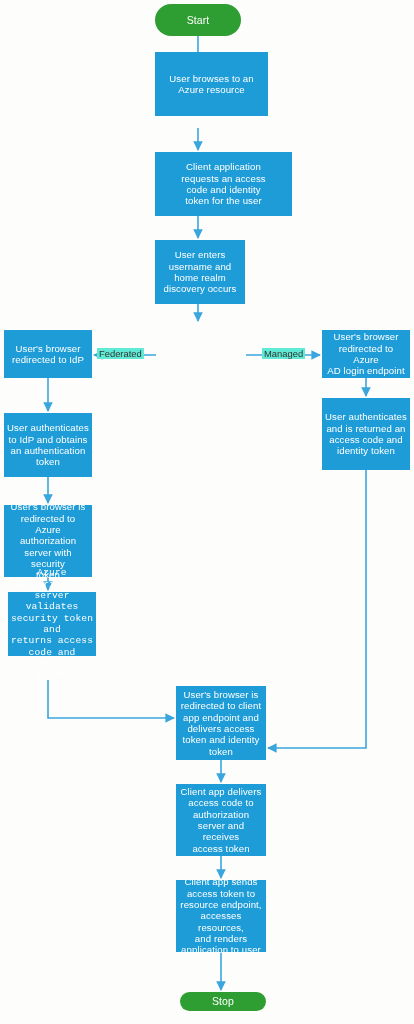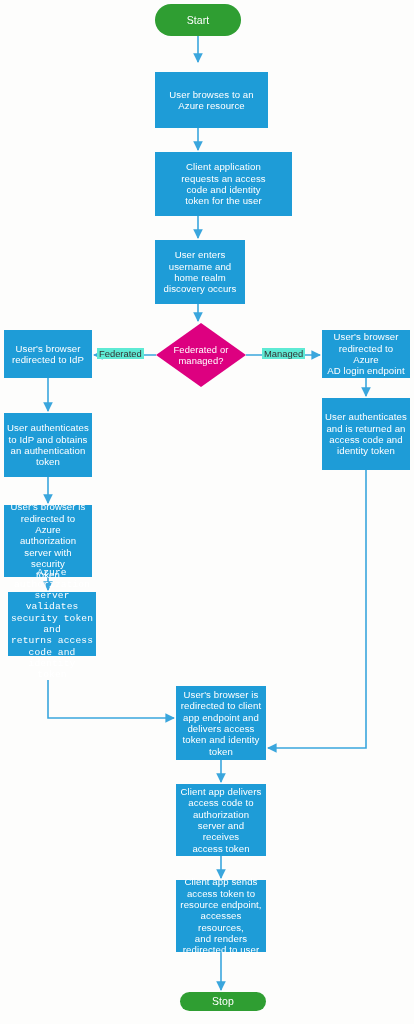--- a/index.html
+++ b/index.html
@@ -109,44 +109,39 @@
       <path d="M 221 760 L 221 782"></path>
       <path d="M 221 856 L 221 878"></path>
       <path d="M 221 952 L 221 990"></path>
     </g>
   </svg>
 
   <div class="node terminator" style="left:155px; top:4px; width:86px; height:32px;">
     <span class="txt">Start</span>
   </div>
 
-  <div class="node process" style="left:155px; top:72px; width:113px; height:56px;">
+  <div class="node process" style="left:155px; top:52px; width:113px; height:64px;">
     <span class="txt">User browses to an
 Azure resource</span>
   </div>
 
   <div class="node process" style="left:155px; top:152px; width:137px; height:64px;">
     <span class="txt">Client application
 requests an access
 code and identity
 token for the user</span>
   </div>
 
   <div class="node process" style="left:155px; top:240px; width:90px; height:64px;">
     <span class="txt">User enters
 username and
 home realm
 discovery occurs</span>
   </div>
 
-  <div class="node decision" style="left:156px; top:323px; width:90px; height:64px;">
-    <span class="diamond"></span>
-    <span class="txt">Federated or
-managed?</span>
-  </div>
 
   <div class="node process" style="left:4px; top:330px; width:88px; height:48px;">
     <span class="txt">User's browser
 redirected to IdP</span>
   </div>
 
   <div class="node process" style="left:4px; top:413px; width:88px; height:64px;">
     <span class="txt">User authenticates
 to IdP and obtains
 an authentication
@@ -200,21 +195,21 @@
 server and receives
 access token</span>
   </div>
 
   <div class="node process" style="left:176px; top:880px; width:90px; height:72px;">
     <span class="txt">Client app sends
 access token to
 resource endpoint,
 accesses resources,
 and renders
-redirected to user</span>
+application to user</span>
   </div>
 
   <div class="node terminator" style="left:180px; top:992px; width:86px; height:19px;justify-content:center;">
     <span class="txt">Stop</span>
   </div>
 
   <div class="edge-label" style="left:97px; top:348px;">Federated</div>
   <div class="edge-label" style="left:262px; top:348px;">Managed</div>
 
 </div>

